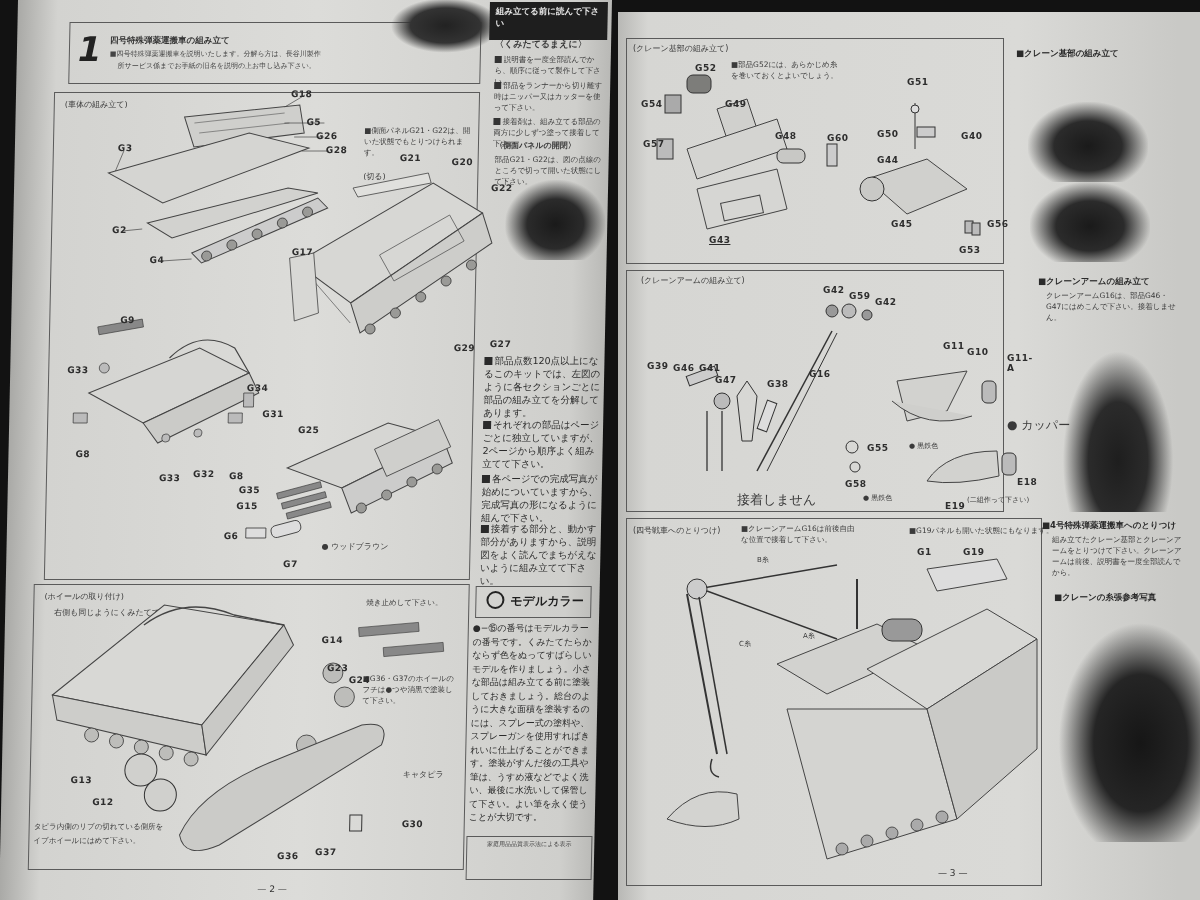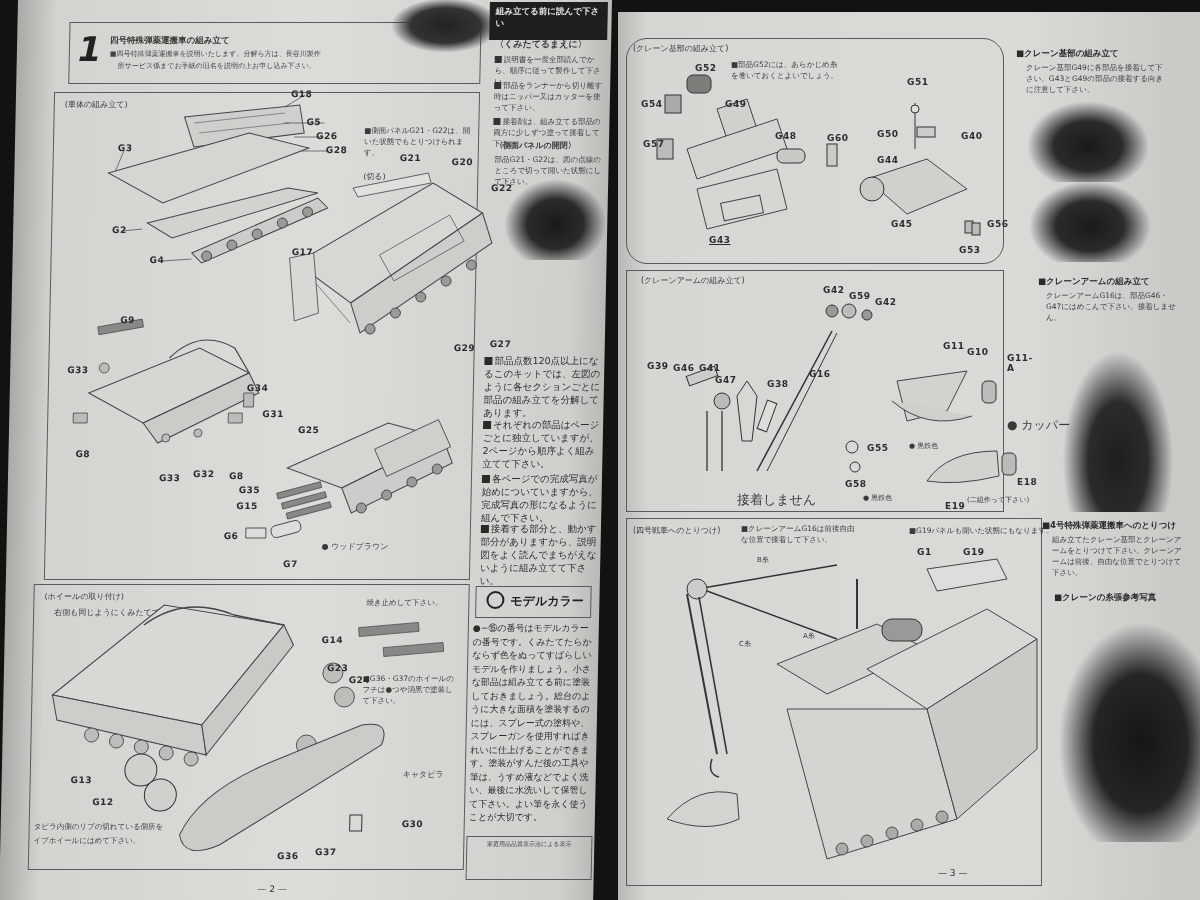--- a/index.html
+++ b/index.html
@@ -218,21 +218,21 @@
   <div class="para" style="left:468px;top:622px;width:120px;font-size:9px;line-height:13.5px;">●−⑮の番号はモデルカラーの番号です。くみたてたらかならず色をぬってすばらしいモデルを作りましょう。小さな部品は組み立てる前に塗装しておきましょう。総台のように大きな面積を塗装するのには、スプレー式の塗料や、スプレーガンを使用すればきれいに仕上げることができます。塗装がすんだ後の工具や筆は、うすめ液などでよく洗い、最後に水洗いして保管して下さい。よい筆を永く使うことが大切です。</div>
   <div class="box" style="left:466px;top:836px;width:124px;height:42px;border-width:1px;">
     <div style="font-size:6px;text-align:center;margin-top:3px;color:#444;">家庭用品品質表示法による表示</div>
   </div>
 
   <div class="pageno" style="left:258px;top:884px;">— 2 —</div>
 </div>
 
 <div class="page" id="page-right">
 
-  <div class="box" style="left:8px;top:26px;width:376px;height:224px;border-radius:21px;">
+  <div class="box" style="left:8px;top:26px;width:376px;height:224px;">
     <div class="caption" style="left:6px;top:4px;">(クレーン基部の組み立て)</div>
     <div class="note" style="left:104px;top:20px;width:110px;">■部品G52には、あらかじめ糸を巻いておくとよいでしょう。</div>
     <svg width="376" height="224">
       <rect x="60" y="36" width="24" height="18" rx="6" fill="#7d7d7a" stroke="#333"></rect>
       <rect x="38" y="56" width="16" height="18" fill="#aaa" stroke="#333"></rect>
       <polygon points="90,70 120,60 130,90 100,100" fill="#d0d0cd" stroke="#444"></polygon>
       <polygon points="60,110 150,80 160,110 70,140" fill="#d4d4d1" stroke="#444"></polygon>
       <polygon points="70,150 150,130 160,170 80,190" fill="#d6d6d3" stroke="#444"></polygon>
       <rect x="95" y="160" width="40" height="18" fill="none" stroke="#444" transform="rotate(-12 115 169)"></rect>
       <rect x="30" y="100" width="16" height="20" fill="#bbb" stroke="#333"></rect>
@@ -335,28 +335,27 @@
       <rect x="255" y="100" width="40" height="22" rx="10" fill="#999" stroke="#333"></rect>
     </svg>
     <div class="label" style="left:290px;top:28px;">G1</div>
     <div class="label" style="left:336px;top:28px;">G19</div>
     <div class="caption" style="left:130px;top:36px;font-size:7px;">B糸</div>
     <div class="caption" style="left:176px;top:112px;font-size:7px;">A糸</div>
     <div class="caption" style="left:112px;top:120px;font-size:7px;">C糸</div>
   </div>
 
   <div class="sidepanel-title" style="left:398px;top:36px;">■クレーン基部の組み立て</div>
-  <div class="note" style="left:408px;top:50px;width:138px;">クレーン基部G49に各部品を接着して下さい。G43とG49の部品の接着する向きに注意して下さい。</div>
   <div class="photo" style="left:410px;top:90px;width:120px;height:80px;"></div>
   <div class="photo" style="left:412px;top:170px;width:120px;height:80px;"></div>
 
   <div class="sidepanel-title" style="left:420px;top:264px;">■クレーンアームの組み立て</div>
   <div class="note" style="left:428px;top:278px;width:130px;">クレーンアームG16は、部品G46・G47にはめこんで下さい。接着しません。</div>
   <div class="photo" style="left:440px;top:330px;width:120px;height:170px;background:radial-gradient(ellipse at 50% 70%,#1e1e1e 0,#2b2b2b 35%,rgba(0,0,0,0) 65%);"></div>
 
   <div class="sidepanel-title" style="left:424px;top:508px;">■4号特殊弾薬運搬車へのとりつけ</div>
-  <div class="note" style="left:434px;top:522px;width:130px;">組み立てたクレーン基部とクレーンアームをとりつけて下さい。クレーンアームは前後、自由な位置でとりつけて下さい。</div>
+  <div class="note" style="left:434px;top:522px;width:130px;">組み立てたクレーン基部とクレーンアームをとりつけて下さい。クレーンアームは前後、説明書を一度全部読んでから。</div>
 
   <div class="sidepanel-title" style="left:436px;top:580px;">■クレーンの糸張参考写真</div>
   <div class="photo" style="left:440px;top:610px;width:150px;height:220px;background:radial-gradient(ellipse at 55% 55%,#161616 0,#252525 40%,rgba(0,0,0,0) 70%);"></div>
 
   <div class="pageno" style="left:320px;top:856px;">— 3 —</div>
 </div>
 
 </body></html>

